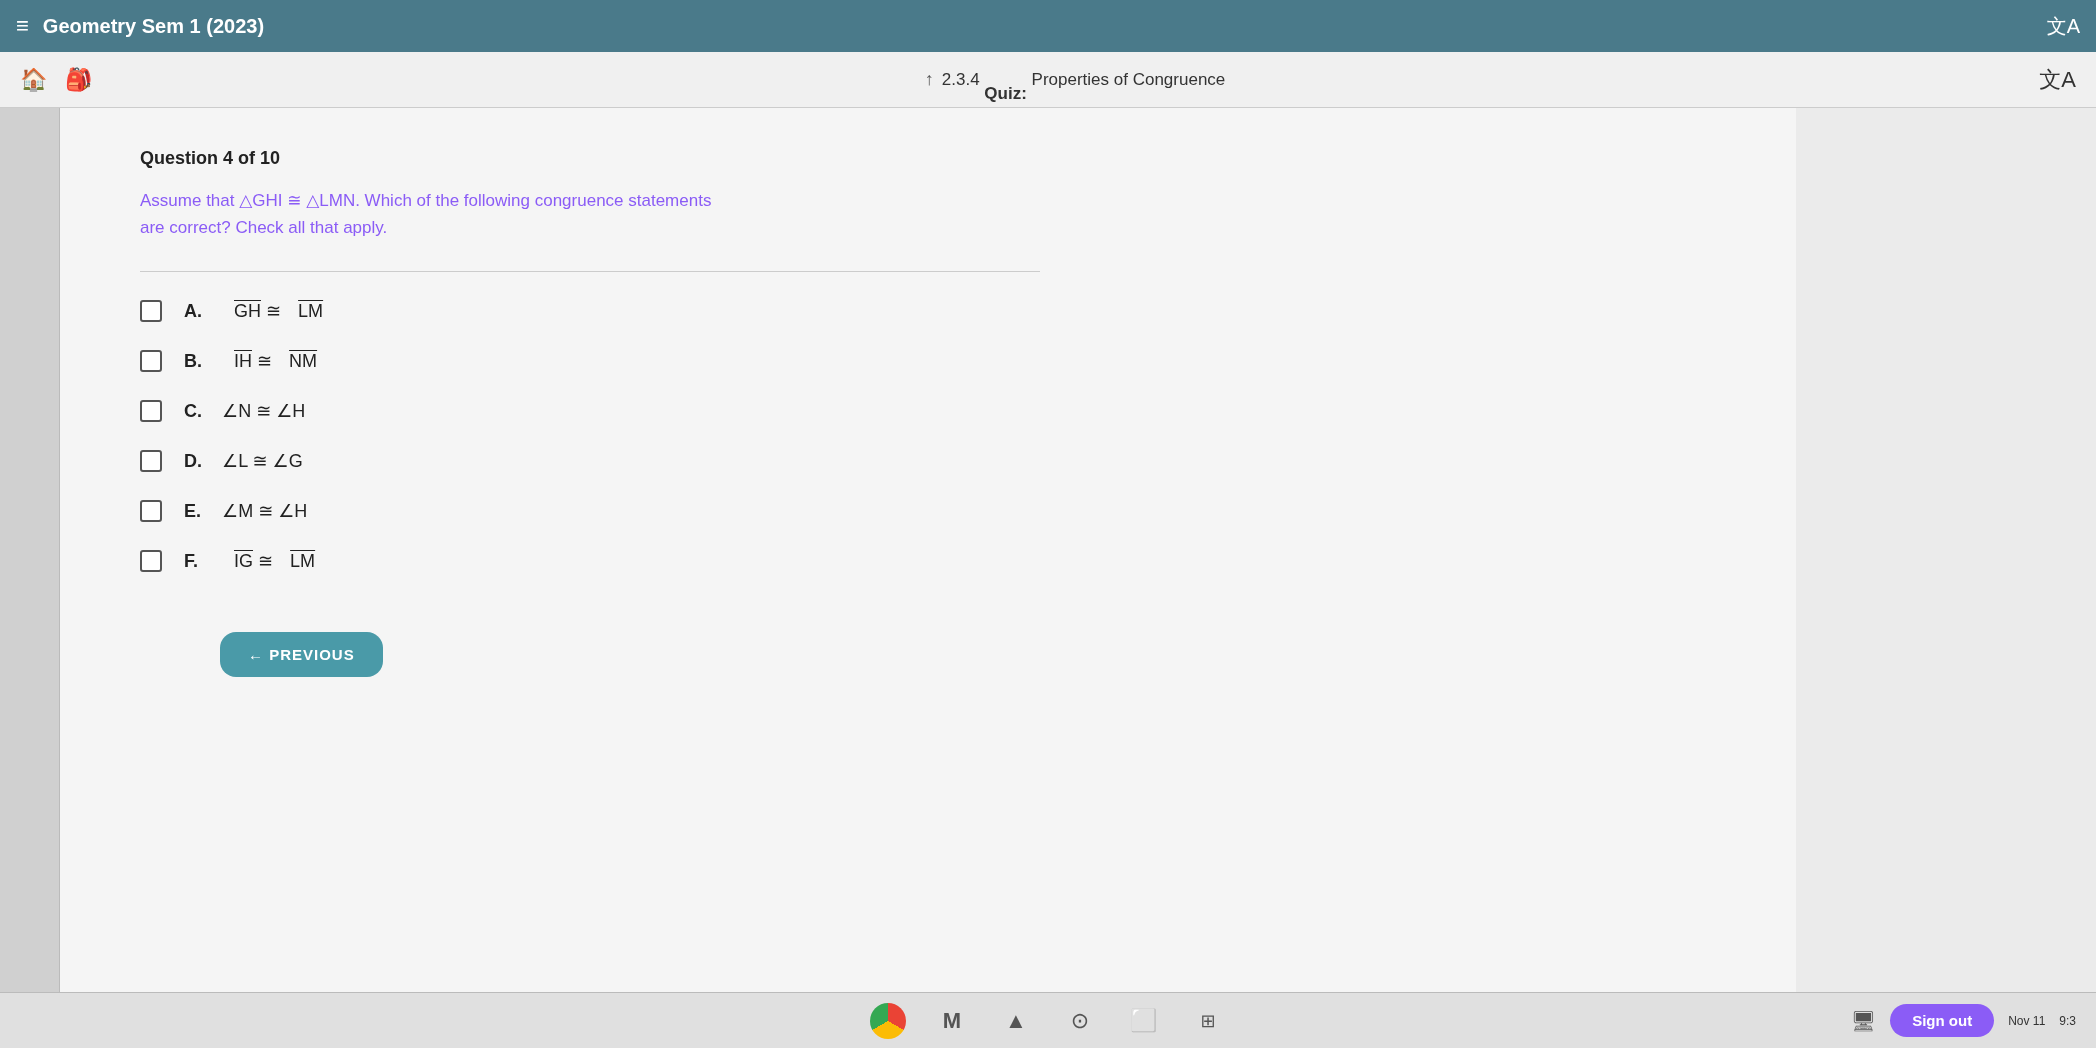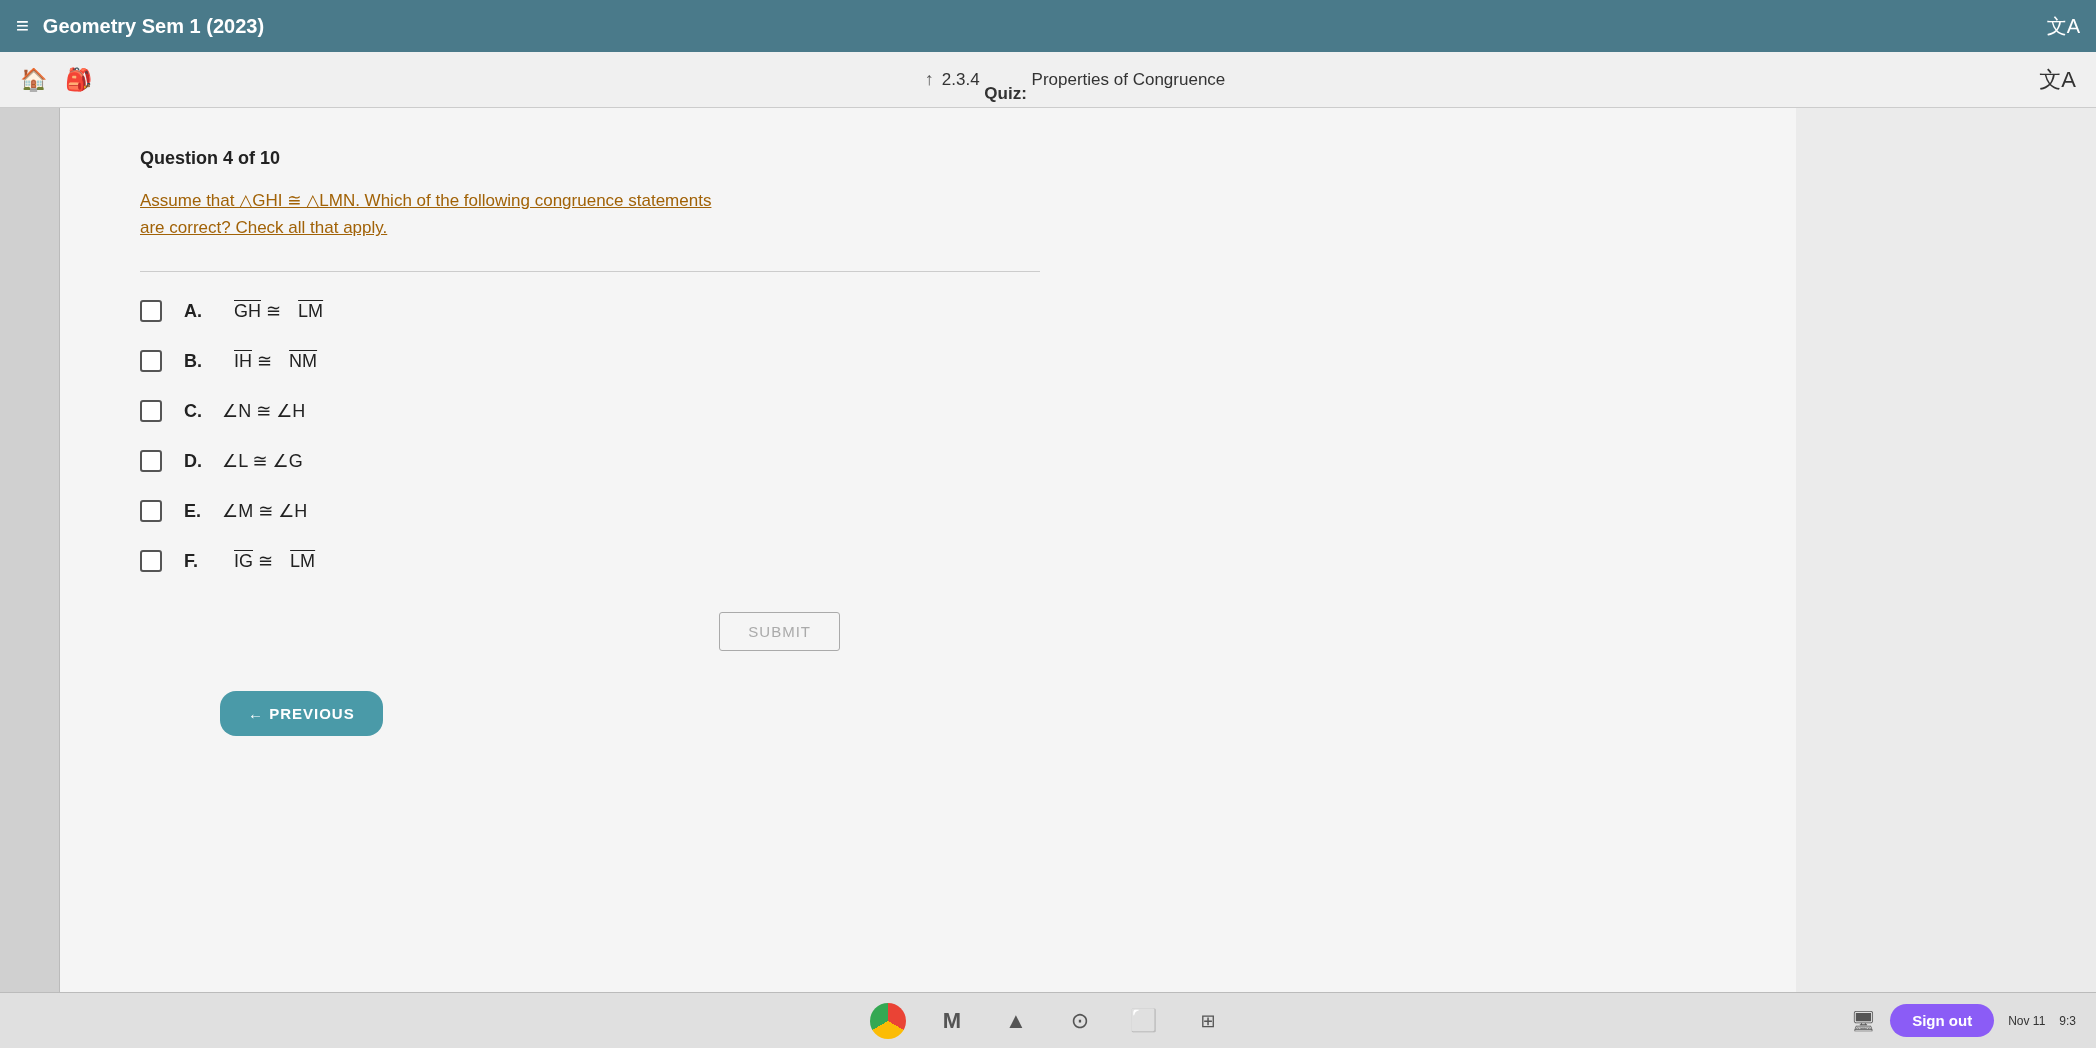--- a/index.html
+++ b/index.html
@@ -92,25 +92,24 @@
 
     .question-label {
       font-weight: bold;
       font-size: 18px;
       margin-bottom: 18px;
       color: #222;
     }
 
     .question-text {
       font-size: 17px;
-      color: #a16207;
+      color: #8b5cf6;
       line-height: 1.6;
       margin-bottom: 30px;
       max-width: 780px;
-      text-decoration: underline;
     }
 
     .divider {
       border: none;
       border-top: 1px solid #ccc;
       margin-bottom: 28px;
       max-width: 900px;
     }
 
     .answer-list {
@@ -329,23 +328,20 @@
 
       <li class="answer-item">
         <div class="checkbox"></div>
         <span class="answer-letter">F.</span>
         <span class="answer-content">
           <span class="overline">IG</span> ≅ <span class="overline">LM</span>
         </span>
       </li>
     </ul>
 
-    <div class="submit-area">
-      <button class="submit-btn">SUBMIT</button>
-    </div>
 
     <div class="bottom-nav">
       <button class="prev-btn">← PREVIOUS</button>
     </div>
   </div>
 
   <div class="right-panel"></div>
 </div>
 
 <div class="taskbar">

